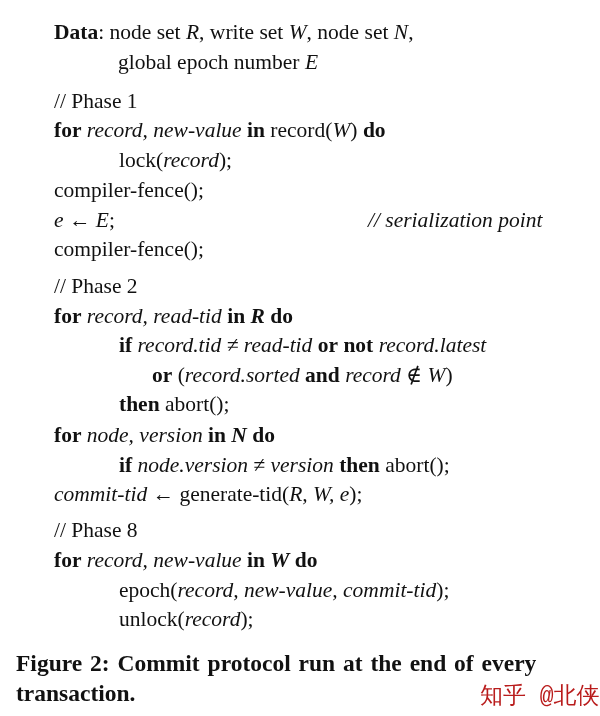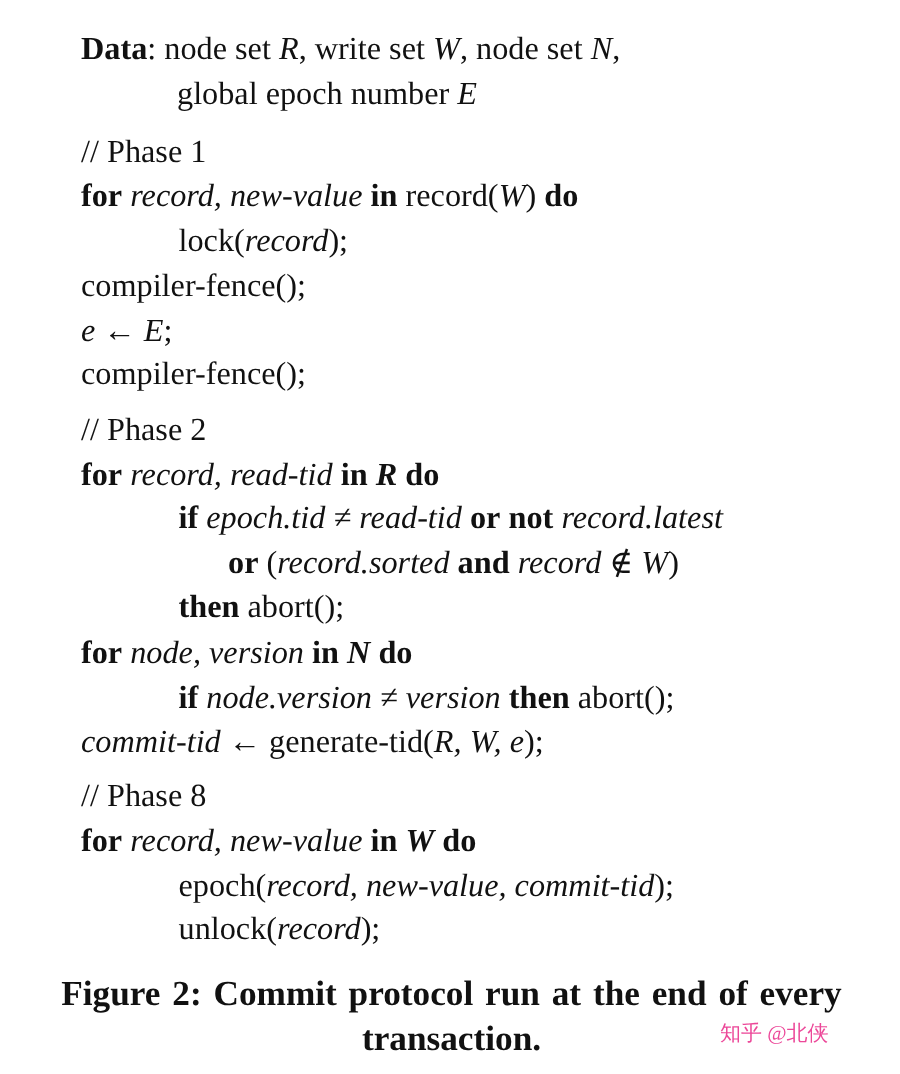--- a/index.html
+++ b/index.html
@@ -42,29 +42,28 @@
     }
     .caption {
       position: absolute;
       left: 16px;
       top: 648px;
       width: 570px;
       font-size: 23.5px;
       font-weight: bold;
       line-height: 30px;
       word-spacing: 2px;
-      text-align: center;
     }
     .watermark {
       position: absolute;
       left: 480px;
       top: 680px;
-      font-family: Liberation Serif, serif;
-      font-size: 14px;
-      color: #ec4899;
+      font-family: Liberation Mono, monospace;
+      font-size: 23px;
+      color: #b91c1c;
       white-space: nowrap;
     }
   </style>
 </head>
 <body>
 
 <div class="algo">
 
   <div class="line" style="top:2px">
     <span class="b">Data</span><span>: node set </span><span class="it">R</span><span>, write set </span><span class="it">W</span><span>, node set </span><span class="it">N</span><span>,</span>
@@ -76,29 +75,30 @@
   <div class="line cmt" style="top:71px">// Phase 1</div>
   <div class="line" style="top:100px">
     <span class="b">for</span> <span class="it">record, new-value</span> <span class="b">in</span> <span>record(</span><span class="it">W</span><span>)</span> <span class="b">do</span>
   </div>
   <div class="line i1" style="top:130px">
     <span>lock(</span><span class="it">record</span><span>);</span>
   </div>
   <div class="line" style="top:160px">compiler-fence();</div>
   <div class="line" style="top:190px; width:530px">
     <span class="it">e</span><span> ← </span><span class="it">E</span><span>;</span>
+    <span class="right-cmt">// serialization point</span>
   </div>
   <div class="line" style="top:219px">compiler-fence();</div>
 
   <div class="line cmt" style="top:256px">// Phase 2</div>
   <div class="line" style="top:286px">
     <span class="b">for</span> <span class="it">record, read-tid</span> <span class="b">in</span> <span class="b it">R</span> <span class="b">do</span>
   </div>
   <div class="line i1" style="top:315px">
-    <span class="b">if</span> <span class="it">epoch.tid ≠ read-tid</span> <span class="b">or</span> <span class="b">not</span> <span class="it">record.latest</span>
+    <span class="b">if</span> <span class="it">record.tid ≠ read-tid</span> <span class="b">or</span> <span class="b">not</span> <span class="it">record.latest</span>
   </div>
   <div class="line i2" style="top:345px">
     <span class="b">or</span><span> (</span><span class="it">record.sorted</span> <span class="b">and</span> <span class="it">record ∉ W</span><span>)</span>
   </div>
   <div class="line i1" style="top:374px">
     <span class="b">then</span> <span>abort();</span>
   </div>
   <div class="line" style="top:405px">
     <span class="b">for</span> <span class="it">node, version</span> <span class="b">in</span> <span class="b it">N</span> <span class="b">do</span>
   </div>

